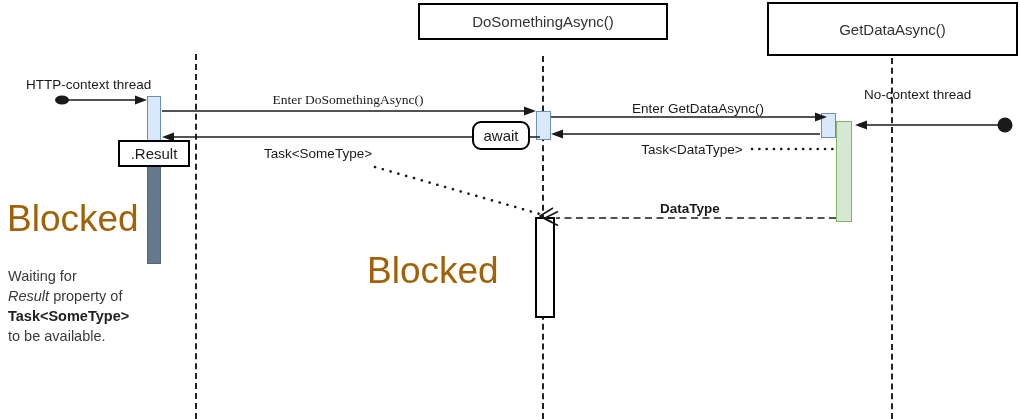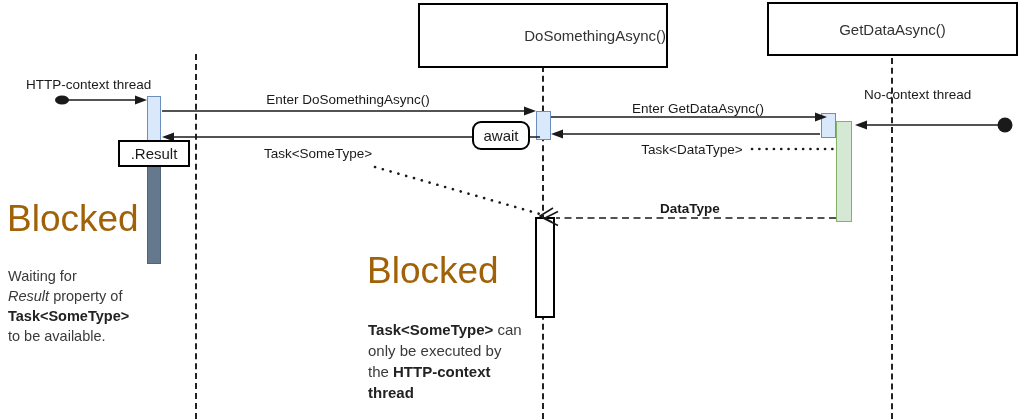--- a/index.html
+++ b/index.html
@@ -30,21 +30,21 @@
   .note b{color:#222;}
   #note-left{font-size:14.5px;line-height:20px;width:170px;}
   #note-mid{font-size:15px;line-height:21px;width:200px;}
   .connector-layer{position:absolute;left:0;top:0;z-index:4;pointer-events:none;}
 </style>
 </head>
 <body>
 
 <div class="stage">
 
-  <div class="abs actor-box" style="left:418px;top:3px;width:250px;height:65px;justify-content:flex-end;">
+  <div class="abs actor-box" style="left:418px;top:3px;width:250px;height:37px;">
     <span>DoSomethingAsync()</span>
   </div>
   <div class="abs actor-box" style="left:767px;top:2px;width:251px;height:54px;">
     <span>GetDataAsync()</span>
   </div>
 
   <div class="abs lifeline" style="left:195px;top:54px;height:365px;"></div>
   <div class="abs lifeline" style="left:542px;top:56px;height:363px;"></div>
   <div class="abs lifeline" style="left:891px;top:58px;height:361px;"></div>
 
@@ -103,35 +103,29 @@
   <div class="abs framed-label" style="left:118px;top:140px;width:72px;height:27px;">
     <span>.Result</span>
   </div>
   <div class="abs framed-label rounded" style="left:472px;top:121px;width:58px;height:29px;">
     <span>await</span>
   </div>
 
   <div class="abs msg-label" style="left:26px;top:77px;">HTTP-context thread</div>
   <div class="abs msg-label" style="left:864px;top:87px;">No-context thread</div>
 
-  <div class="abs msg-label centered" style="left:348px;top:92px;">Enter DoSomethingAsync()</div>
+  <div class="abs msg-label centered" style="left:348px;top:92px;font-family:Liberation Serif, serif;">Enter DoSomethingAsync()</div>
   <div class="abs msg-label centered" style="left:318px;top:146px;">Task&lt;SomeType&gt;</div>
   <div class="abs msg-label centered" style="left:698px;top:101px;">Enter GetDataAsync()</div>
   <div class="abs msg-label centered" style="left:692px;top:142px;">Task&lt;DataType&gt;</div>
   <div class="abs msg-label centered" style="left:690px;top:201px;font-weight:bold;">DataType</div>
 
   <div class="abs blocked-title" style="left:7px;top:198px;">Blocked</div>
   <div class="abs note" id="note-left" style="left:8px;top:266px;">
     <div><span>Waiting for</span></div>
     <div><i>Result</i><span> property of</span></div>
     <div><b>Task&lt;SomeType&gt;</b></div>
     <div><span>to be available.</span></div>
   </div>
 
   <div class="abs blocked-title" style="left:367px;top:250px;">Blocked</div>
-  <div class="abs note" id="note-mid" style="left:368px;top:319px;">
-    <div><b>Task&lt;SomeType&gt;</b><span> can</span></div>
-    <div><span>only be executed by</span></div>
-    <div><span>the </span><b>HTTP-context</b></div>
-    <div><b>thread</b></div>
-  </div>
 
 </div>
 
 </body></html>

